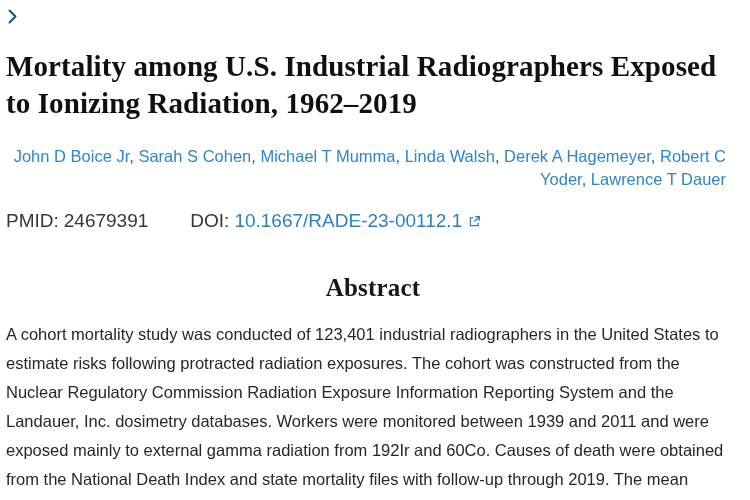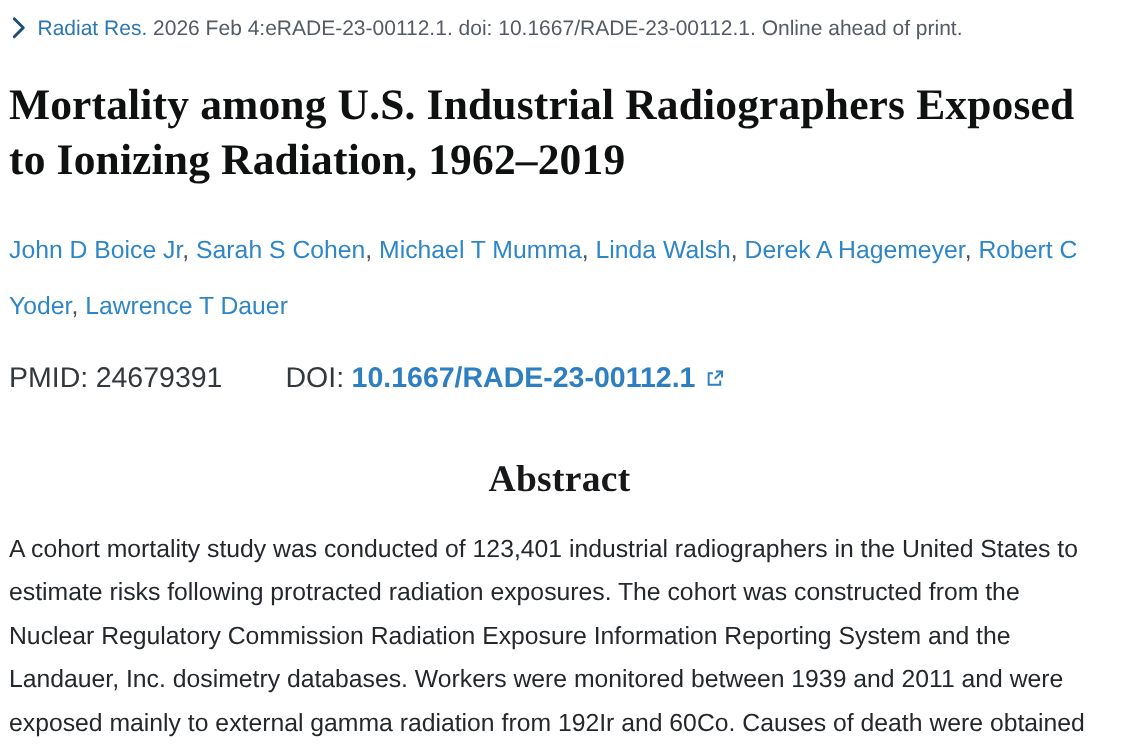--- a/index.html
+++ b/index.html
@@ -51,22 +51,23 @@
     color: #0f1010;
     margin-top: 24px;
     max-width: 740px;
     letter-spacing: 0.1px;
   }
 
   
   .authors {
     margin-top: 23px;
     font-size: 16.5px;
-    line-height: 37px;
+    line-height: 23px;
     max-width: 720px;
+    text-align: right;
   }
   .author-link {
     color: #2e86c8;
     text-decoration: none;
     cursor: pointer;
   }
   .author-sep { color: #4b5258; }
 
   
   .ids-row {
@@ -81,21 +82,20 @@
   .pmid-value { margin-left: 5px; color: #33383d; }
   .doi-group { margin-left: 42px; display: inline-flex; align-items: center; }
   .doi-link {
     margin-left: 5px;
     color: #2e7fc1;
     text-decoration: none;
     cursor: pointer;
     display: inline-flex;
     align-items: center;
     gap: 4px;
-    font-weight: bold;
   }
   .ext-icon { display: inline-block; margin-left: 2px; position: relative; top: 1px; }
 
   
   .abstract-heading {
     font-family: "Liberation Serif", "DejaVu Serif", serif;
     font-weight: 700;
     font-size: 25px;
     line-height: 30px;
     color: #17181a;
@@ -115,24 +115,20 @@
 <body>
 
 <div class="page">
 
   <div class="citation">
     <span class="chevron-btn">
       <svg width="9" height="15" viewBox="0 0 9 15" fill="none">
         <polyline points="1.5,1.5 7.5,7.5 1.5,13.5" stroke="#1e4e79" stroke-width="2" stroke-linecap="round" stroke-linejoin="round"></polyline>
       </svg>
     </span>
-    <span>
-      <a class="journal-link">Radiat Res.</a>
-      <span class="citation-rest">2026 Feb 4:eRADE-23-00112.1. doi: 10.1667/RADE-23-00112.1. Online ahead of print.</span>
-    </span>
   </div>
 
   <h1 class="article-title">Mortality among U.S. Industrial Radiographers Exposed to Ionizing Radiation, 1962–2019</h1>
 
   <div class="authors"><a class="author-link">John D Boice Jr</a><span class="author-sep">, </span><a class="author-link">Sarah S Cohen</a><span class="author-sep">, </span><a class="author-link">Michael T Mumma</a><span class="author-sep">, </span><a class="author-link">Linda Walsh</a><span class="author-sep">, </span><a class="author-link">Derek A Hagemeyer</a><span class="author-sep">, </span><a class="author-link">Robert C Yoder</a><span class="author-sep">, </span><a class="author-link">Lawrence T Dauer</a></div>
 
   <div class="ids-row">
     <span class="id-label">PMID:</span>
     <span class="pmid-value">24679391</span>
     <span class="doi-group">

